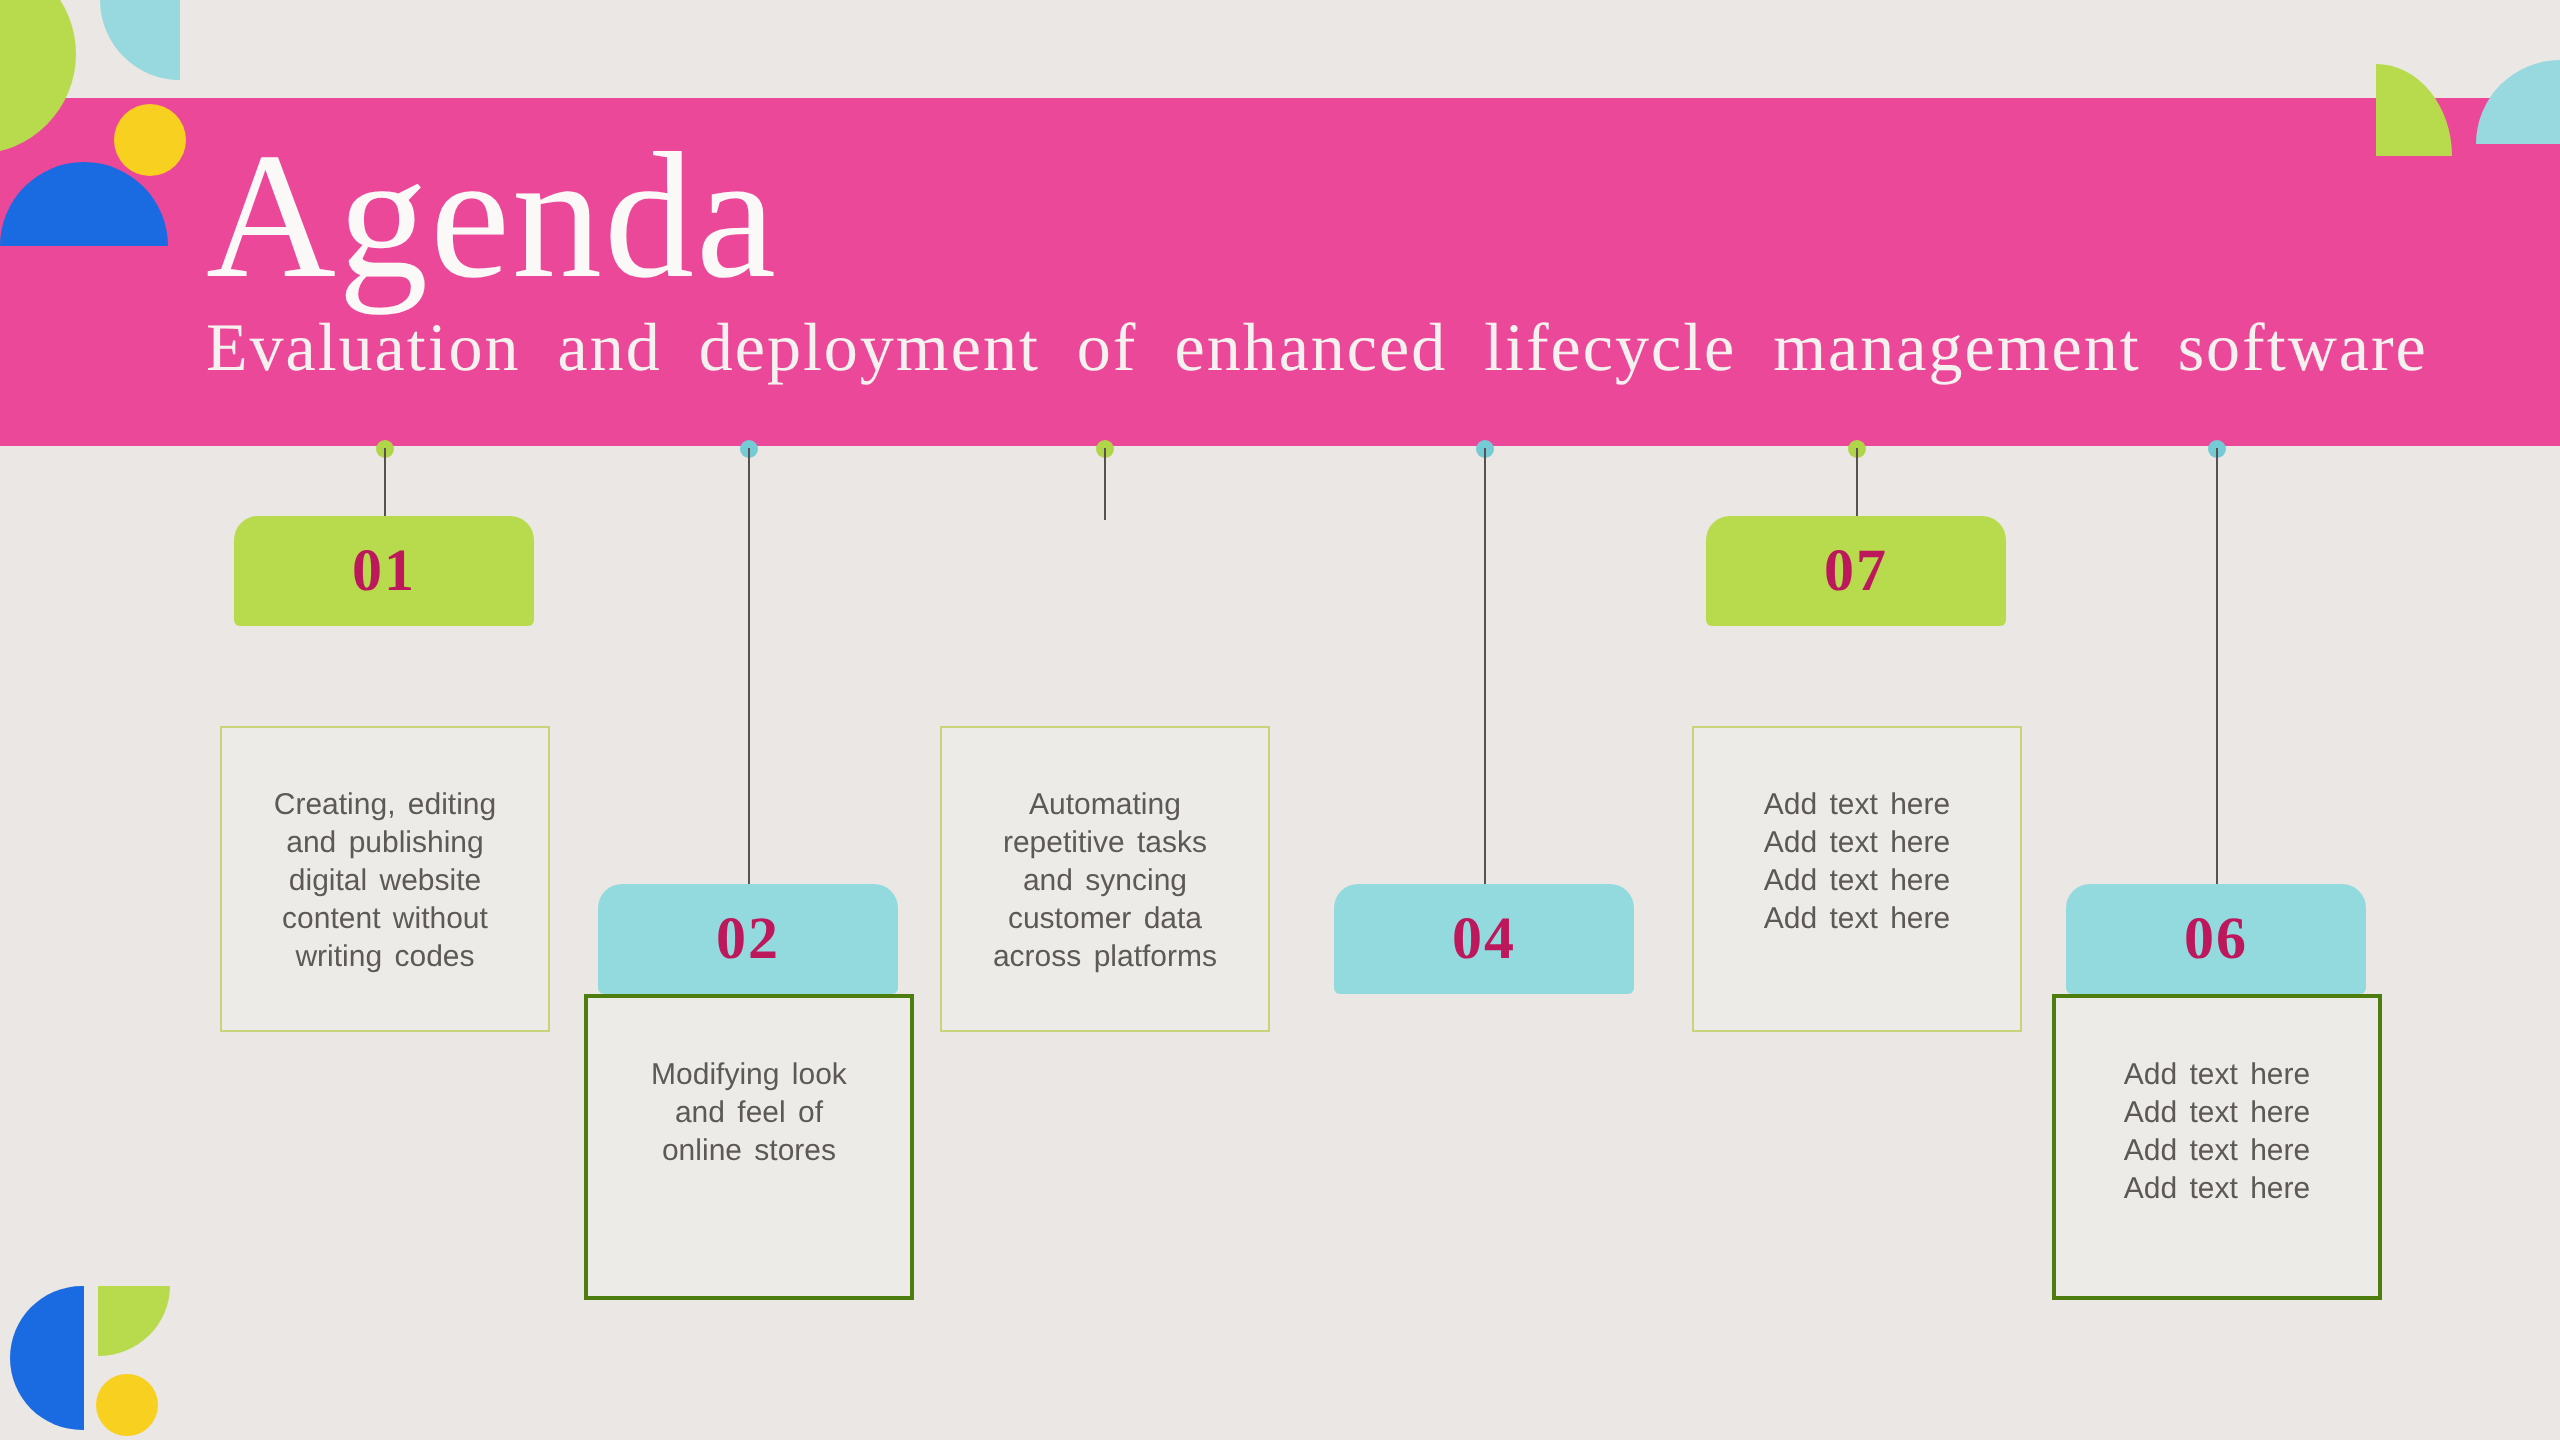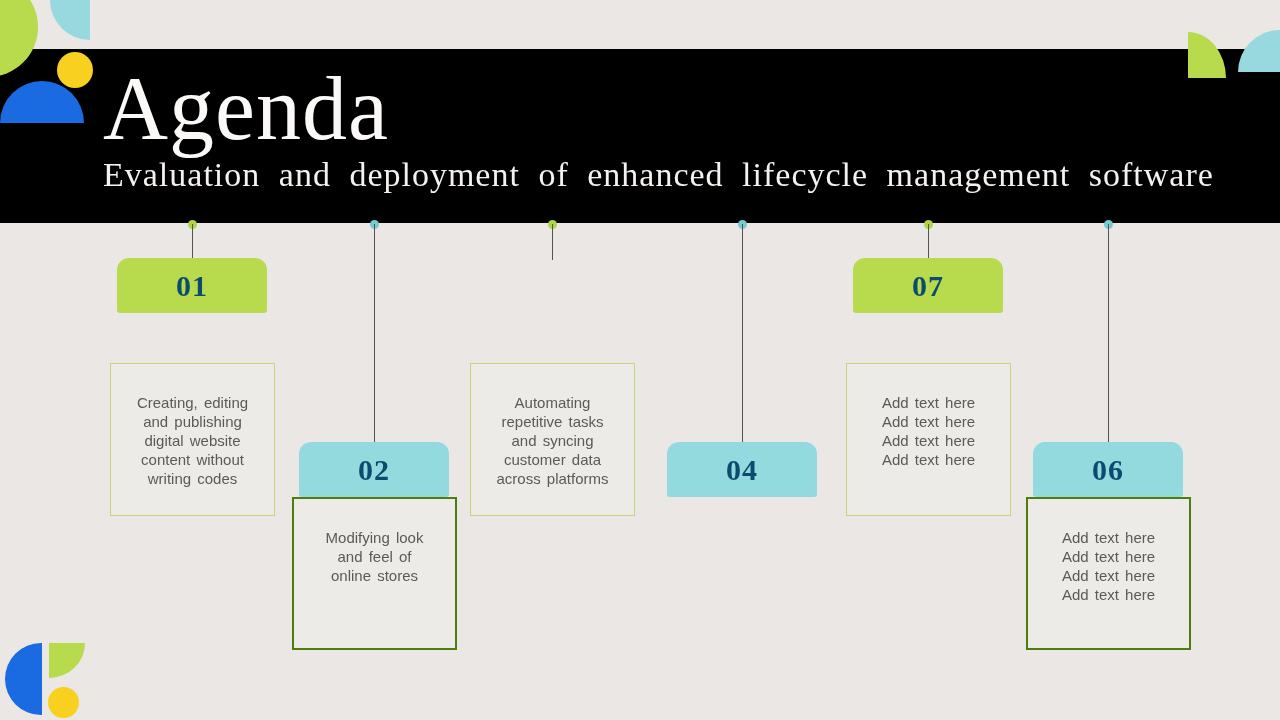--- a/index.html
+++ b/index.html
@@ -1,21 +1,21 @@
 <!DOCTYPE html>
 <html><head>
 <meta charset="utf-8">
 <style>
   html,body{margin:0;padding:0;}
   .slide{
     position:relative;width:1280px;height:720px;overflow:hidden;
     background:#eae7e4;font-family:"Liberation Sans",sans-serif;
   }
   
-  .header-bar{position:absolute;left:0;top:49px;width:1280px;height:174px;background:#000000;}
+  .header-bar{position:absolute;left:0;top:49px;width:1280px;height:174px;background:#ec4899;}
   .title{
     position:absolute;left:103px;top:14px;margin:0;
     font-family:"Liberation Serif",serif;font-weight:normal;
     font-size:90px;line-height:92px;color:#fbf9f7;letter-spacing:1px;
   }
   .subtitle{
     position:absolute;left:103px;top:106px;margin:0;
     font-family:"Liberation Serif",serif;font-weight:normal;
     font-size:34px;line-height:40px;color:#f4f1ef;
     letter-spacing:1px;word-spacing:9px;white-space:nowrap;
@@ -35,21 +35,21 @@
   .col{position:absolute;top:0;width:165px;height:700px;}
   .dot{position:absolute;left:78px;top:220px;width:9px;height:9px;border-radius:50%;}
   .vline{position:absolute;left:82px;top:224px;width:1px;background:#575250;}
   .row-top .vline{height:36px;}
   .row-bottom .vline{height:220px;}
   .tab{
     position:absolute;left:7px;width:150px;height:55px;
     border-radius:12px 12px 3px 3px;
     display:flex;align-items:center;justify-content:center;
     font-family:"Liberation Serif",serif;font-weight:bold;
-    font-size:30px;color:#0c4a6e;letter-spacing:1px;
+    font-size:30px;color:#be185d;letter-spacing:1px;
   }
   .row-top .tab{top:258px;}
   .row-bottom .tab{top:442px;}
   .box{
     position:absolute;left:0;width:165px;height:153px;
     background:#edebe8;box-sizing:border-box;
     padding:29px 8px 0;text-align:center;
   }
   .row-top .box{top:315px;}
   .row-bottom .box{top:497px;}

